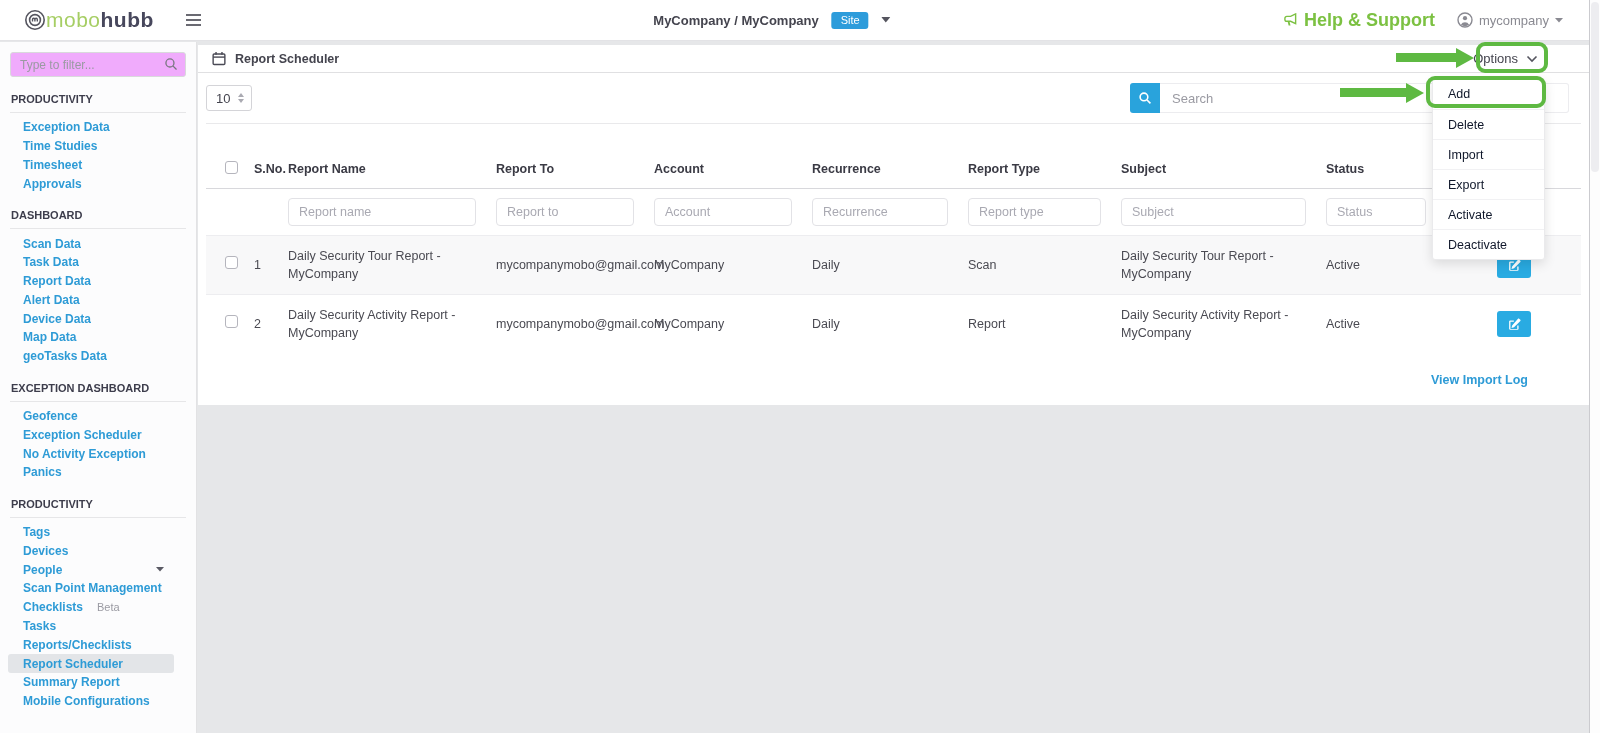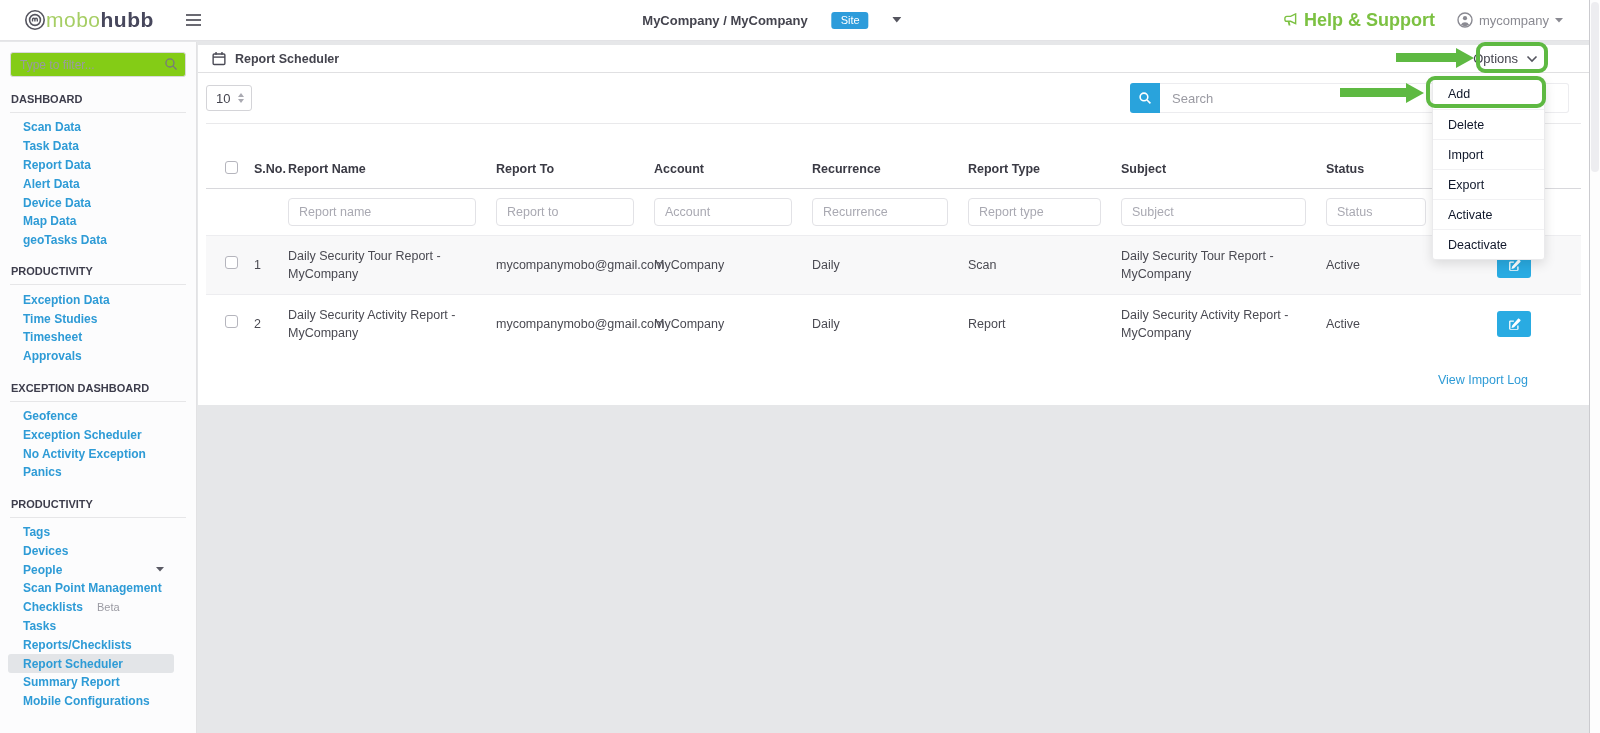--- a/index.html
+++ b/index.html
@@ -9,32 +9,32 @@
   
   .topbar { position:absolute; top:0; left:0; width:1589px; height:41px; background:#fff;
             border-bottom:1px solid #e3e3e6; display:flex; align-items:center; z-index:6; }
   .logo { display:flex; align-items:center; margin-left:24px; cursor:default; }
   .logo-text { font-size:21px; letter-spacing:.5px; font-weight:500; }
   .logo-mobo { color:#a6ce64; }
   .logo-hubb { color:#47475c; font-weight:700; }
   .hamburger { margin-left:28px; cursor:pointer; display:flex; flex-direction:column; gap:3px; padding:4px; }
   .hamburger span { display:block; width:15px; height:2px; background:#6a6a72; }
   .topbar-center { position:absolute; left:772px; transform:translateX(-50%); display:flex; align-items:center;
-                   gap:24px; font-size:13px; font-weight:700; color:#44444e; cursor:pointer; }
+                   gap:13px; font-size:13px; font-weight:700; color:#44444e; cursor:pointer; }
   .site-badge { background:#2d9cdb; color:#fff; font-size:11px; font-weight:500; padding:2.5px 9px; border-radius:3px; }
   .topbar-right { margin-left:auto; display:flex; align-items:center; gap:22px; padding-right:26px; }
   .help-link { display:flex; align-items:center; gap:6px; color:#7cc142; font-size:18px; font-weight:700;
                text-decoration:none; cursor:pointer; }
   .user-menu { display:flex; align-items:center; gap:6px; color:#8a8a92; font-size:13px; cursor:pointer; }
 
   
   .sidebar { position:absolute; top:42px; left:0; width:197px; bottom:0; background:#fcfcfd;
              border-right:1px solid #e2e2e4; overflow:hidden; }
   .filter-box { position:relative; margin:10px 10px 8px 10px; }
-  .filter-box input { width:100%; height:25px; border:1px solid #d9d9dc; border-radius:3px; background:#84cc16;
+  .filter-box input { width:100%; height:25px; border:1px solid #d9d9dc; border-radius:3px; background:#f0abfc;
                       font-family:inherit; font-size:12px; color:#555; padding:0 28px 0 9px; outline:none; }
   .filter-box input::placeholder { color:#9a9aa2; }
   .filter-box .mag { position:absolute; right:8px; top:5px; }
   .section { margin-top:10px; }
   .section-title { padding:6px 11px 5px; font-size:11px; font-weight:700; color:#3d3d4c; }
   .section-divider { border:none; border-top:1px solid #e6e6e8; margin:2px 10px 5px; }
   .nav-item { display:flex; align-items:center; padding:2.4px 10px 2.4px 23px; font-size:12px; font-weight:700;
               color:#2e9bd6; cursor:pointer; line-height:14px; }
   .nav-item.active { background:#e3e5e8; border-radius:3px; margin:0 22px 0 8px; padding-left:15px; }
   .beta { font-size:11px; font-weight:400; color:#9a9aa2; margin-left:14px; }
@@ -83,21 +83,21 @@
               display:inline-flex; align-items:center; justify-content:center; }
 
   .panel-footer { display:flex; align-items:center; margin-top:17px; }
   .summary { font-size:12.5px; color:#4a4a52; padding-left:10px; }
   .pagination { margin-left:auto; margin-right:53px; display:flex; align-items:center; }
   .pg-btn { min-width:18px; height:20px; padding:0 4px; border:1px solid #e0e0e3; background:#fff; color:#9a9aa2;
             font-size:11px; display:flex; align-items:center; justify-content:center; margin-left:-1px; cursor:pointer; }
   .pg-active { min-width:22px; height:24px; background:#29a3dc; border-color:#29a3dc; color:#fff; font-size:12px;
                position:relative; z-index:1; }
   .import-row { text-align:right; padding:16px 53px 4px 0; }
-  .import-row a { color:#2e9bd6; font-size:12.5px; font-weight:400; text-decoration:none; cursor:pointer; }
+  .import-row a { color:#2e9bd6; font-size:12.5px; font-weight:700; text-decoration:none; cursor:pointer; }
 
   
   .dropdown { position:absolute; left:1432px; top:78px; width:113px; background:#fff; border:1px solid #eaeaec;
               border-radius:3px; box-shadow:0 4px 12px rgba(0,0,0,.12); z-index:20; }
   .dropdown-item { height:30px; line-height:30px; padding-left:15px; font-size:12.5px; color:#0f172a;
                    cursor:pointer; border-top:1px solid #f1f1f3; }
   .dropdown-item:first-child { border-top:none; }
   .hl { position:absolute; border:4px solid #5eb942; border-radius:9px; z-index:30; pointer-events:none; }
   .hl-options { left:1476px; top:42px; width:72px; height:31px; }
   .hl-add { left:1426px; top:76px; width:120px; height:32px; }
@@ -165,20 +165,37 @@
 <aside class="sidebar">
   <div class="filter-box">
     <input type="text" placeholder="Type to filter..." style="">
     <svg class="mag" width="14" height="14" viewBox="0 0 16 16">
       <circle cx="6.8" cy="6.8" r="4.6" fill="none" stroke="#77777f" stroke-width="1.5"></circle>
       <line x1="10.4" y1="10.4" x2="14.3" y2="14.3" stroke="#77777f" stroke-width="1.5"></line>
     </svg>
   </div>
 
   <div class="section">
+    <div class="section-title">PRODUCTIVITY</div>
+    <hr class="section-divider">
+    <div class="nav-item">
+        <span>Exception Data</span>
+      </div>
+    <div class="nav-item">
+        <span>Time Studies</span>
+      </div>
+    <div class="nav-item">
+        <span>Timesheet</span>
+      </div>
+    <div class="nav-item">
+        <span>Approvals</span>
+      </div>
+  </div>
+
+  <div class="section">
     <div class="section-title">DASHBOARD</div>
     <hr class="section-divider">
     <div class="nav-item">
         <span>Scan Data</span>
       </div>
     <div class="nav-item">
         <span>Task Data</span>
       </div>
     <div class="nav-item">
         <span>Report Data</span>
@@ -187,37 +204,20 @@
         <span>Alert Data</span>
       </div>
     <div class="nav-item">
         <span>Device Data</span>
       </div>
     <div class="nav-item">
         <span>Map Data</span>
       </div>
     <div class="nav-item">
         <span>geoTasks Data</span>
-      </div>
-  </div>
-
-  <div class="section">
-    <div class="section-title">PRODUCTIVITY</div>
-    <hr class="section-divider">
-    <div class="nav-item">
-        <span>Exception Data</span>
-      </div>
-    <div class="nav-item">
-        <span>Time Studies</span>
-      </div>
-    <div class="nav-item">
-        <span>Timesheet</span>
-      </div>
-    <div class="nav-item">
-        <span>Approvals</span>
       </div>
   </div>
 
   <div class="section">
     <div class="section-title">EXCEPTION DASHBOARD</div>
     <hr class="section-divider">
     <div class="nav-item">
         <span>Geofence</span>
       </div>
     <div class="nav-item">

